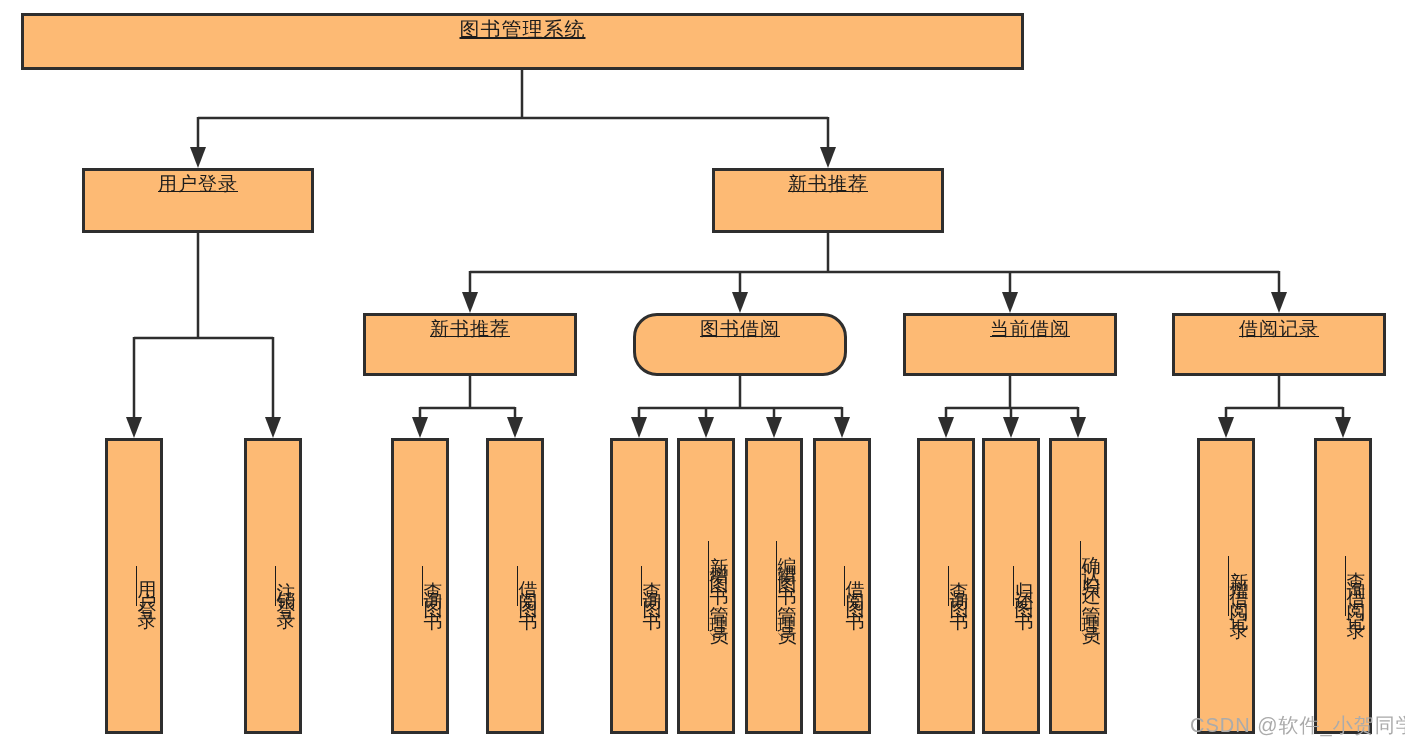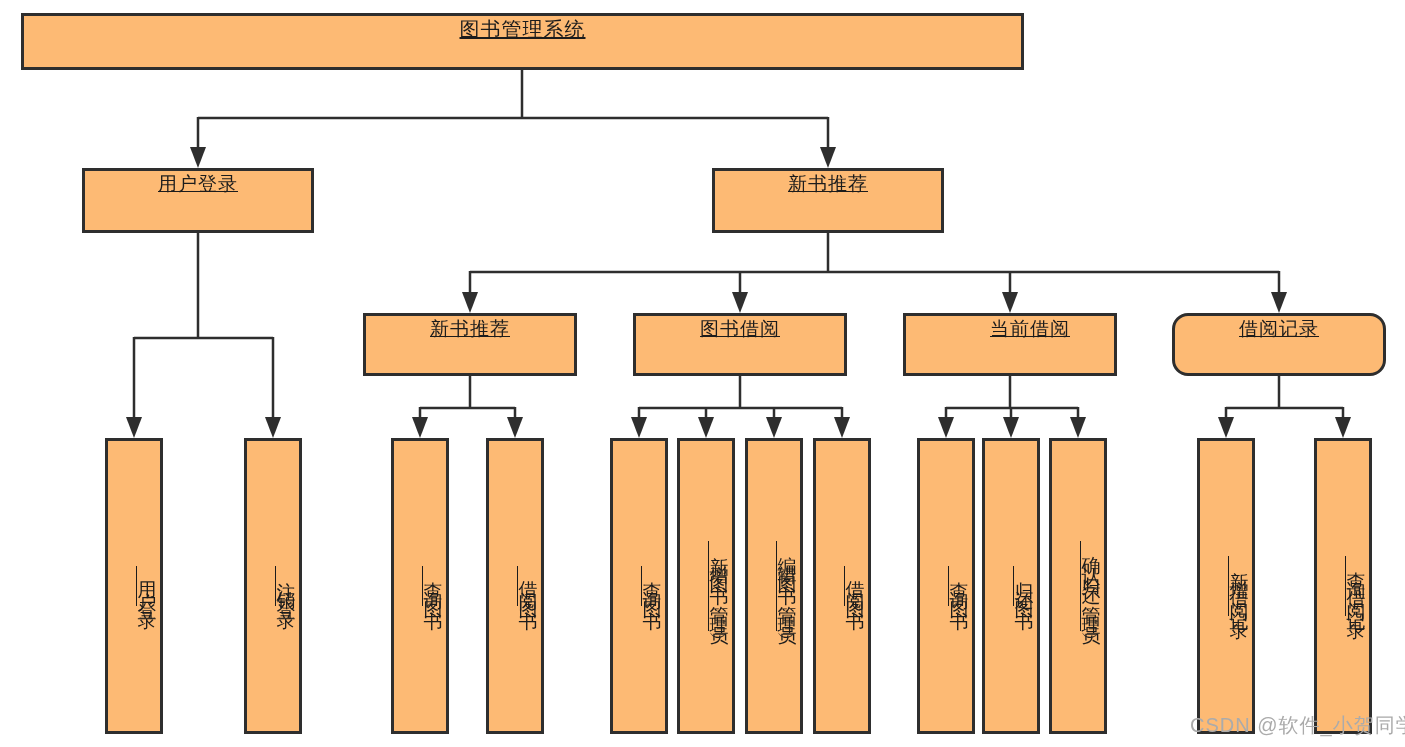--- a/index.html
+++ b/index.html
@@ -31,23 +31,23 @@
     letter-spacing: 1px;
     white-space: nowrap;
     text-decoration: underline;
   }
   .node.root  { left: 21px;  top: 13px;  width: 1003px; height: 57px; font-size: 20px; }
   .node.lvl2  { top: 168px; width: 232px; height: 65px; }
   #n-b0 { left: 82px; }
   #n-b1 { left: 712px; }
   .node.lvl3  { top: 313px; width: 214px; height: 63px; }
   #n-g0 { left: 363px; }
-  #n-g1 { left: 633px; }
+  #n-g1 { left: 633px; border-radius: 24px; }
   #n-g2 { left: 903px; padding-left: 40px; }
-  #n-g3 { left: 1172px; border-radius: 16px; }
+  #n-g3 { left: 1172px; }
   .node.leaf {
     top: 438px;
     width: 58px;
     height: 296px;
     writing-mode: vertical-rl;
     text-orientation: upright;
     letter-spacing: 10px;
     font-size: 19px;
   }
   #n-leaf0  { left: 105px; }

